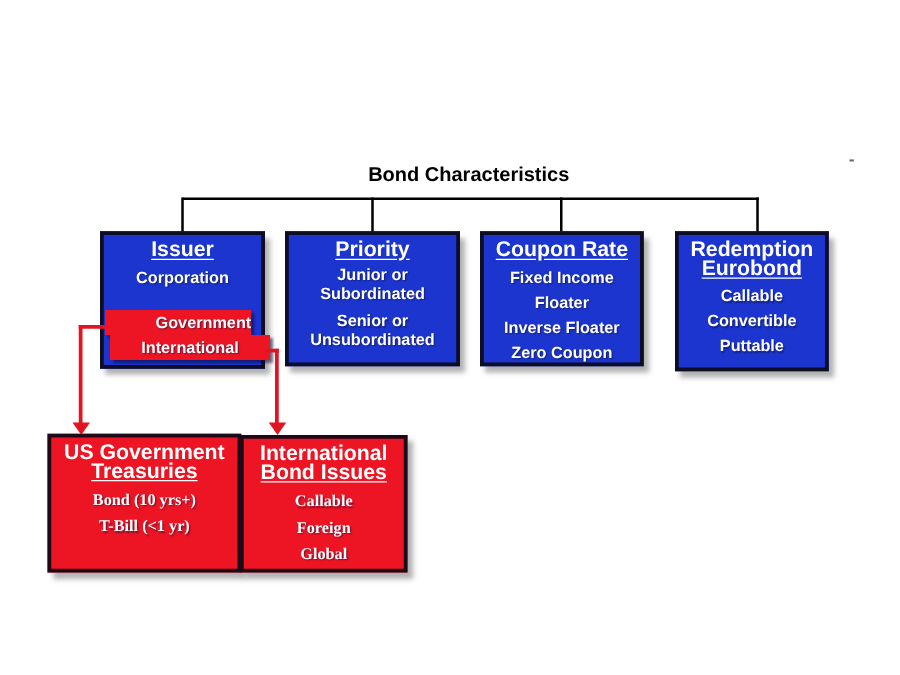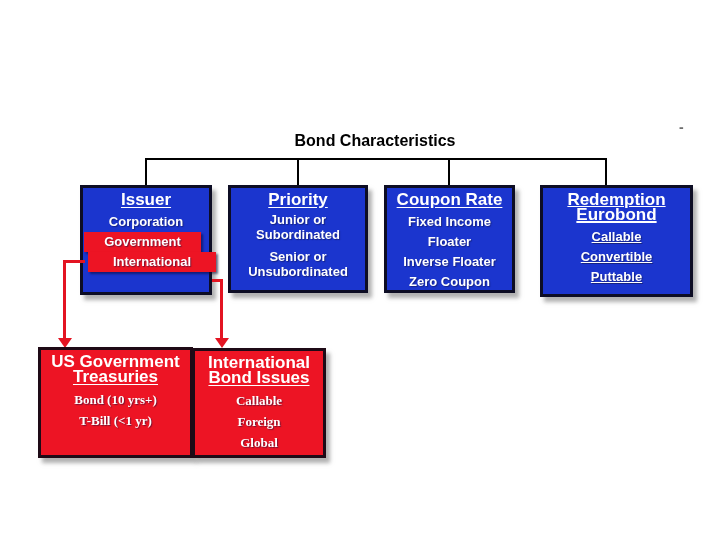--- a/index.html
+++ b/index.html
@@ -44,29 +44,29 @@
   .item {
     font-size: 13px; line-height: 20px;
     text-shadow: 1px 1px 1px rgba(15,15,60,0.5);
   }
   #box-priority .item { line-height: 15px; margin-top: 4px; margin-bottom: 7px; }
   .box.red .item { line-height: 21px; font-size: 13px; font-family: Liberation Serif, serif; }
 
   #box-issuer     { left: 80px;  top: 185px; width: 132px; height: 110px; }
   #box-priority   { left: 228px; top: 185px; width: 140px; height: 108px; }
   #box-coupon     { left: 384px; top: 185px; width: 131px; height: 108px; }
-  #box-redemption { left: 540px; top: 185px; width: 153px; height: 112px; text-decoration: underline; }
+  #box-redemption { left: 540px; top: 185px; width: 123px; height: 112px; }
   #box-us         { left: 38px;  top: 347px; width: 155px; height: 111px; }
   #box-intl       { left: 192px; top: 348px; width: 134px; height: 110px; }
 
   .hl {
     background: var(--highlight-red, #ed1424);
     box-shadow: 2px 2px 2px rgba(10,10,50,0.55);
   }
-  .hl-gov  { margin: 0 8px 0 1px; }
+  .hl-gov  { margin: 16px 8px 0 1px; text-align: right; }
   .hl-intl { margin: 0 -7px 0 5px; }
 
   .redline { position: absolute; background: var(--arrow-red, #e31422); }
   #arrow-gov-h  { left: 63px;  top: 260px; width: 22px; height: 3px; }
   #arrow-gov-v  { left: 63px;  top: 260px; width: 3px;  height: 79px; }
   #arrow-intl-h { left: 212px; top: 279px; width: 11px; height: 3px; }
   #arrow-intl-v { left: 220px; top: 279px; width: 3px;  height: 60px; }
   .arrowhead {
     position: absolute; width: 0; height: 0;
     border-left: 7px solid transparent;

